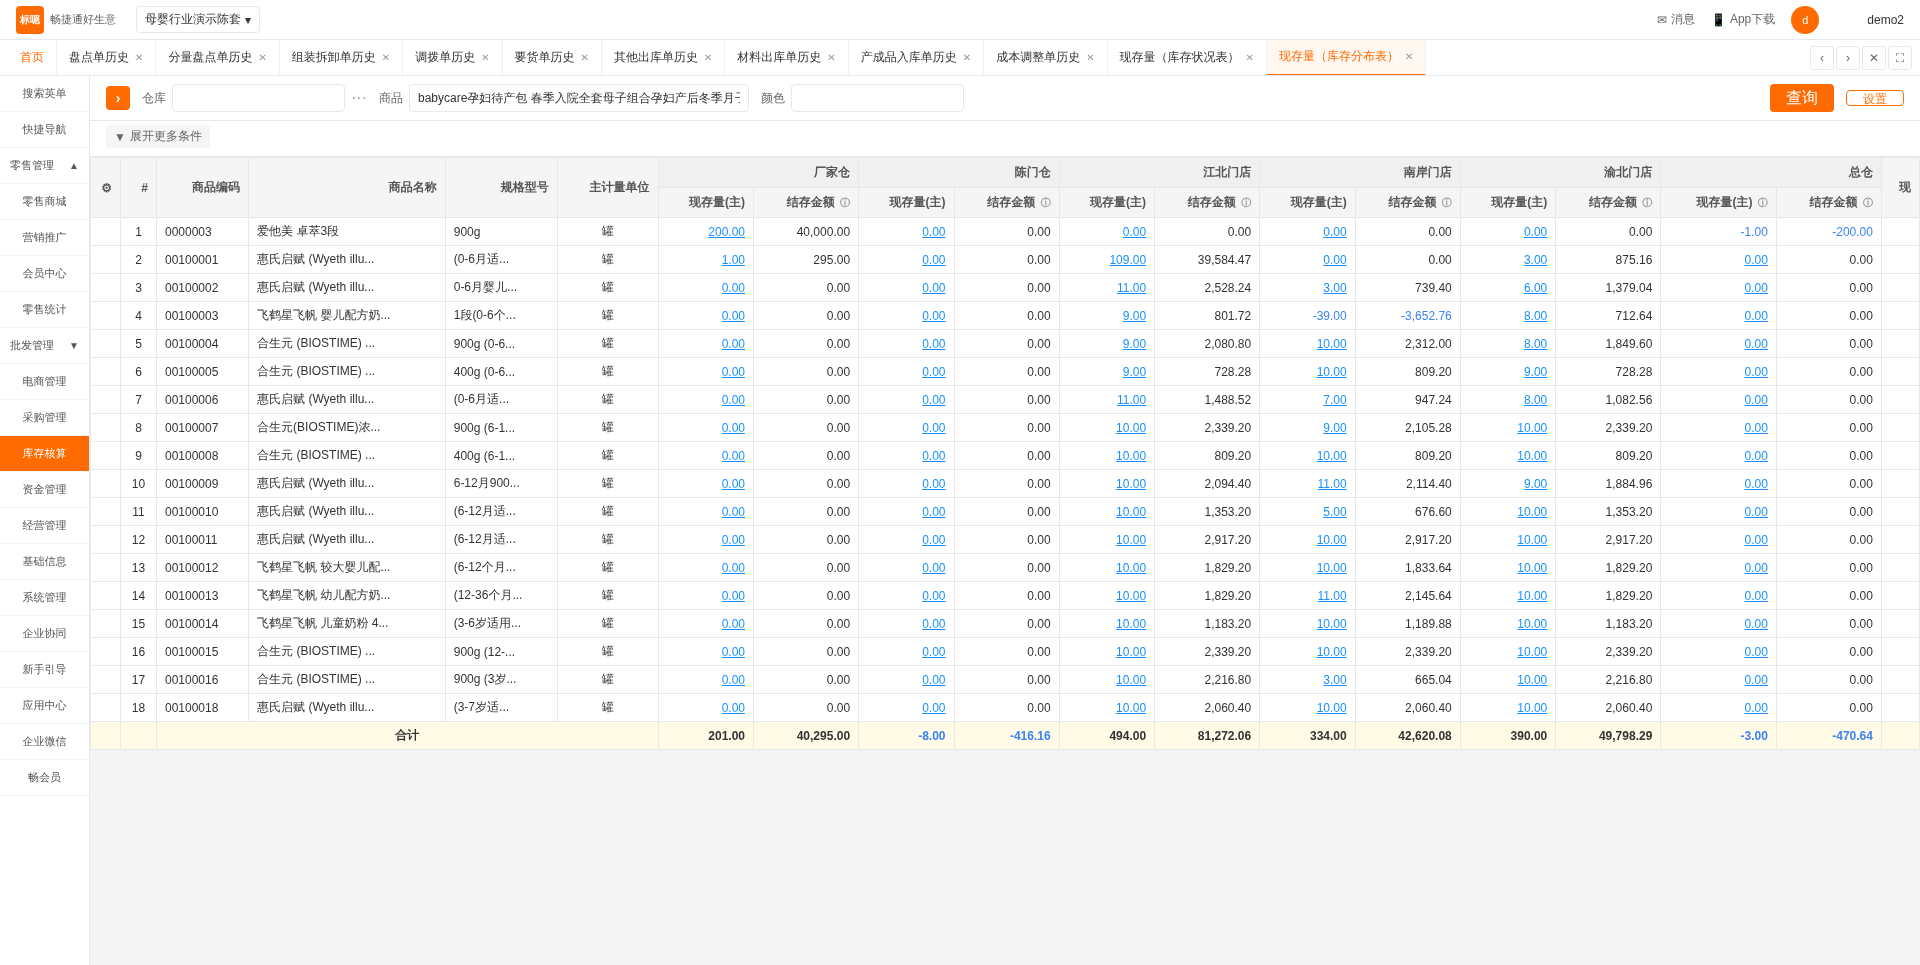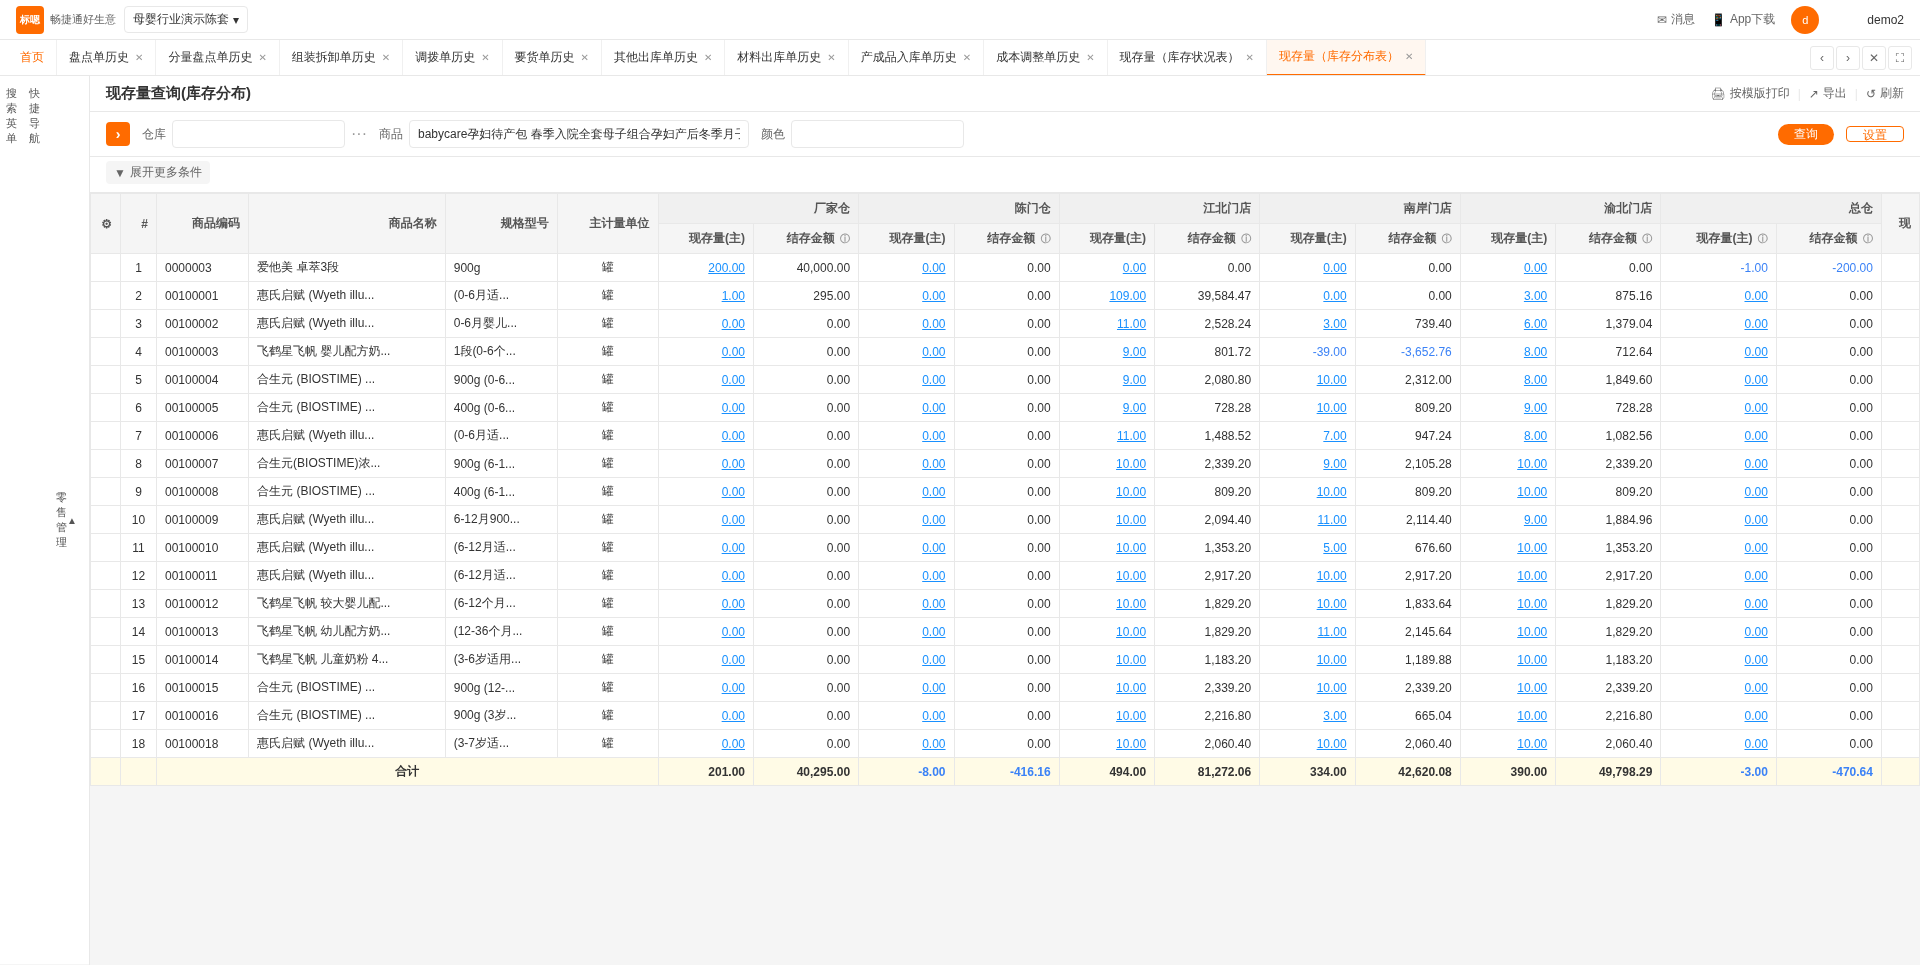--- a/index.html
+++ b/index.html
@@ -1,20 +1,20 @@
 <!DOCTYPE html>
 <html><head>
   <meta charset="utf-8">
   <style>
     * { box-sizing: border-box; margin: 0; padding: 0; }
     body { font-family: 'Microsoft YaHei', Arial, sans-serif; font-size: 12px; background: #f5f5f5; color: #333; overflow: hidden; }
 
     
     .top-bar { height: 40px; background: #fff; display: flex; align-items: center; justify-content: space-between; padding: 0 16px; border-bottom: 1px solid #e8e8e8; }
-    .top-bar-left { display: flex; align-items: center; gap: 8px; }
+    .top-bar-left { display: flex; align-items: center; gap: 20px; }
     .logo-area { display: flex; align-items: center; gap: 6px; }
     .logo-icon { width: 28px; height: 28px; background: #ff6b00; border-radius: 4px; display: flex; align-items: center; justify-content: center; color: #fff; font-size: 10px; font-weight: bold; }
     .logo-text { font-size: 11px; color: #666; line-height: 1.2; }
     .industry-selector { display: flex; align-items: center; gap: 4px; padding: 4px 8px; border: 1px solid #e8e8e8; border-radius: 4px; cursor: pointer; font-size: 12px; color: #333; }
     .top-bar-right { display: flex; align-items: center; gap: 16px; }
     .top-action { display: flex; align-items: center; gap: 4px; color: #666; cursor: pointer; font-size: 12px; }
     .user-avatar { width: 28px; height: 28px; border-radius: 50%; background: #ff6b00; display: flex; align-items: center; justify-content: center; color: #fff; font-size: 11px; }
     .user-name { font-size: 12px; color: #333; cursor: pointer; margin-left: 44px; }
 
     
@@ -25,21 +25,21 @@
     .nav-tab .close-x { margin-left: 6px; color: #999; font-size: 10px; cursor: pointer; }
     .nav-arrows { display: flex; align-items: center; gap: 2px; margin-left: auto; }
     .nav-arrow { width: 24px; height: 24px; display: flex; align-items: center; justify-content: center; border: 1px solid #e8e8e8; border-radius: 3px; cursor: pointer; color: #666; font-size: 12px; }
     .nav-close-all { width: 24px; height: 24px; display: flex; align-items: center; justify-content: center; border: 1px solid #e8e8e8; border-radius: 3px; cursor: pointer; color: #666; font-size: 12px; }
     .nav-expand { width: 24px; height: 24px; display: flex; align-items: center; justify-content: center; border: 1px solid #e8e8e8; border-radius: 3px; cursor: pointer; color: #666; font-size: 12px; }
 
     
     .main-layout { display: flex; height: calc(965px - 76px); }
 
     
-    .sidebar { width: 90px; background: #fff; border-right: 1px solid #e8e8e8; display: flex; flex-direction: row; overflow-y: auto; }
+    .sidebar { width: 90px; background: #fff; border-right: 1px solid #e8e8e8; display: flex; flex-direction: column; overflow-y: auto; }
     .sidebar-item { padding: 10px 6px; text-align: center; cursor: pointer; border-bottom: 1px solid #f5f5f5; color: #555; font-size: 11px; }
     .sidebar-item.active { background: #ff6b00; color: #fff; }
     .sidebar-item.has-sub { display: flex; align-items: center; justify-content: space-between; padding: 10px 10px; }
     .sidebar-item .arrow { font-size: 10px; }
 
     
     .content-area { flex: 1; overflow: hidden; display: flex; flex-direction: column; }
 
     
     .page-header { background: #fff; padding: 8px 16px; border-bottom: 1px solid #e8e8e8; display: flex; align-items: center; justify-content: space-between; }
@@ -51,21 +51,21 @@
 
     
     .filter-bar { background: #fff; padding: 8px 16px; border-bottom: 1px solid #e8e8e8; display: flex; align-items: center; gap: 12px; flex-wrap: wrap; }
     .filter-toggle { width: 24px; height: 24px; background: #ff6b00; color: #fff; border-radius: 4px; display: flex; align-items: center; justify-content: center; cursor: pointer; font-size: 14px; font-weight: bold; }
     .filter-item { display: flex; align-items: center; gap: 6px; }
     .filter-label { color: #666; font-size: 12px; white-space: nowrap; }
     .filter-input { height: 28px; border: 1px solid #e8e8e8; border-radius: 4px; padding: 0 8px; font-size: 12px; color: #333; min-width: 80px; }
     .filter-input-wide { height: 28px; border: 1px solid #e8e8e8; border-radius: 4px; padding: 0 8px; font-size: 12px; color: #333; min-width: 340px; }
     .filter-dots { color: #999; font-size: 16px; cursor: pointer; }
     .filter-input-color { height: 28px; border: 1px solid #e8e8e8; border-radius: 4px; padding: 0 8px; font-size: 12px; color: #333; min-width: 120px; }
-    .btn-query { height: 21px; background: #ff6b00; color: #fff; border: none; border-radius: 12px; padding: 0 16px; cursor: pointer; font-size: 12px; margin-left: auto; }
+    .btn-query { height: 28px; background: #ff6b00; color: #fff; border: none; border-radius: 4px; padding: 0 16px; cursor: pointer; font-size: 16px; margin-left: auto; }
     .btn-setting { height: 16px; background: #fff; color: #ff6b00; border: 1px solid #ff6b00; border-radius: 4px; padding: 0 16px; cursor: pointer; font-size: 12px; }
     .expand-more { display: flex; align-items: center; gap: 4px; color: #666; cursor: pointer; font-size: 12px; background: #f5f5f5; padding: 3px 8px; border-radius: 4px; }
 
     
     .table-wrapper { flex: 1; overflow: auto; padding: 0; }
     .data-table { width: 100%; border-collapse: collapse; font-size: 12px; background: #fff; }
     .data-table th { background: #f5f5f5; border: 1px solid #e8e8e8; padding: 6px 8px; text-align: right; font-weight: 700; color: #555; white-space: nowrap; position: sticky; top: 0; z-index: 10; margin-top: 36px; }
     .data-table th.group-header { background: #f0f0f0; }
     .data-table td { border: 1px solid #e8e8e8; padding: 5px 8px; text-align: right; color: #333; white-space: nowrap; }
     .data-table td.text-left { text-align: left; }
@@ -237,39 +237,20 @@
     <div class="sidebar-item">
       <span>企业微信</span>
     </div>
     <div class="sidebar-item">
       <span>畅会员</span>
     </div>
   </div>
 
   <div class="content-area">
 
-    <div class="page-header">
-      <h1 class="page-title">现存量查询(库存分布)</h1>
-      <div class="header-actions">
-        <div class="btn-print">
-          <span>🖨</span>
-          <span>按模版打印</span>
-        </div>
-        <span style="color:#e8e8e8">|</span>
-        <div class="btn-export">
-          <span>↗</span>
-          <span>导出</span>
-        </div>
-        <span style="color:#e8e8e8">|</span>
-        <div class="btn-refresh">
-          <span>↺</span>
-          <span>刷新</span>
-        </div>
-      </div>
-    </div>
 
     <div class="filter-bar">
       <div class="filter-toggle">›</div>
       <div class="filter-item">
         <span class="filter-label">仓库</span>
         <input class="filter-input" placeholder="" value="" style="">
         <span class="filter-dots">···</span>
       </div>
       <div class="filter-item">
         <span class="filter-label">商品</span>

